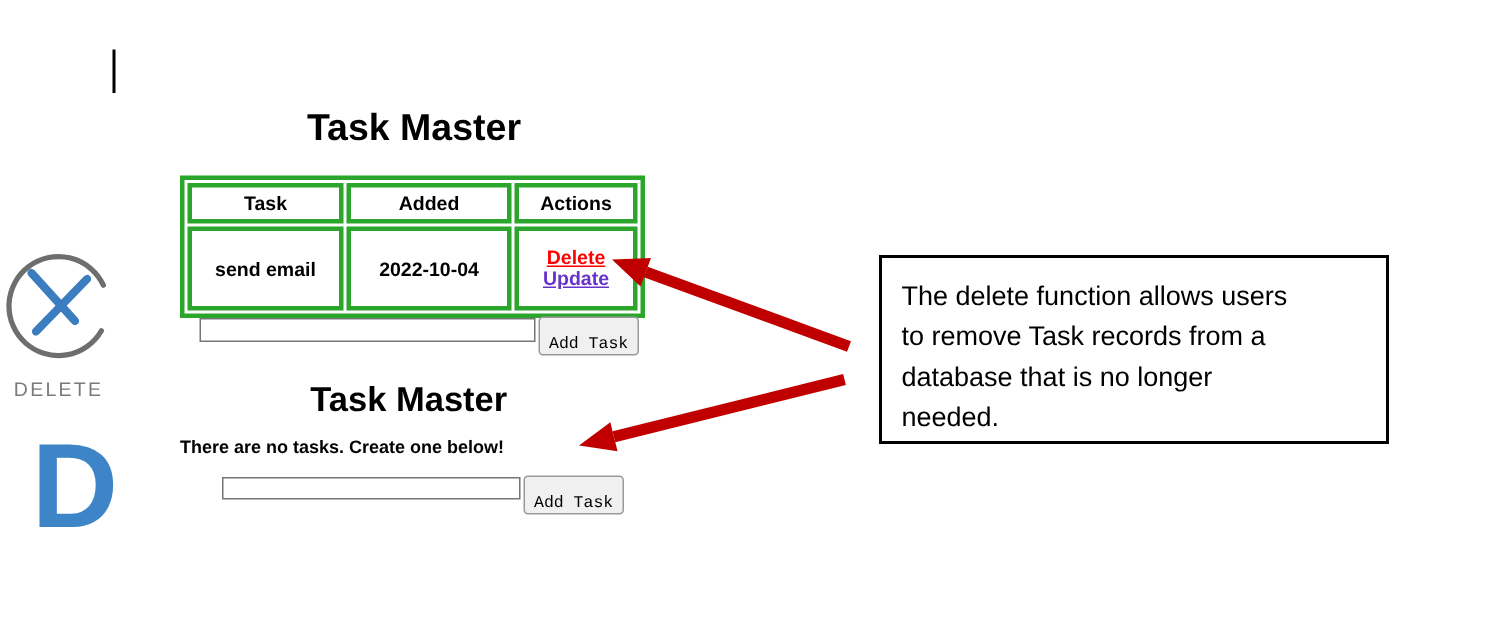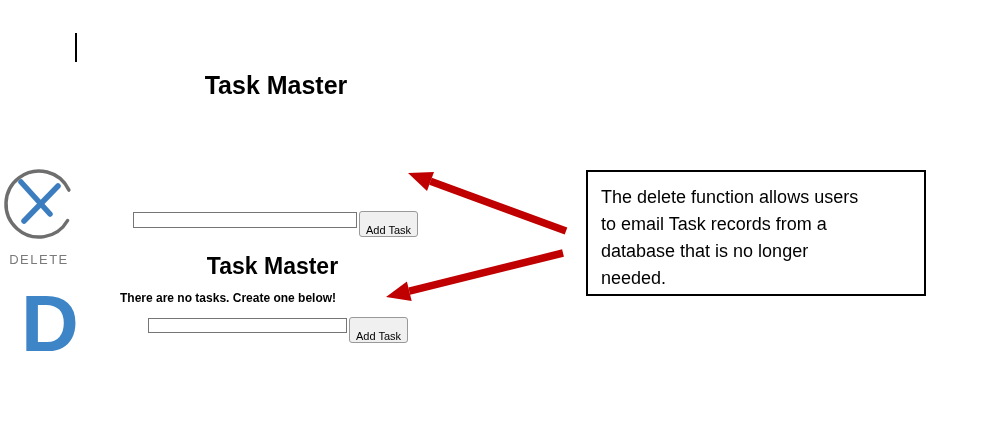--- a/index.html
+++ b/index.html
@@ -33,21 +33,21 @@
   .action-link{display:block;font-weight:bold;font-size:13px;line-height:14px;text-decoration:underline;cursor:pointer;}
   .link-delete{color:var(--link-red);}
   .link-update{color:var(--link-purple);}
 
   .task-input{position:absolute;border:1px solid var(--input-border);background:#fff;
     box-sizing:border-box;font-size:11px;padding:0 3px;}
   #input1{left:133px;top:212px;width:224px;height:16px;}
   #input2{left:148px;top:318px;width:199px;height:15px;}
   .add-btn{position:absolute;background:var(--button-bg);border:1px solid var(--button-border);
     border-radius:3px;font-size:11px;color:#000;padding:12px 6px;box-sizing:border-box;
-    font-family:Liberation Sans, sans-serif;cursor:pointer;}
+    font-family:Liberation Mono, monospace;cursor:pointer;}
   #add-btn1{left:359px;top:211px;height:17px;}
   #add-btn2{left:349px;top:317px;height:16px;}
 
   
   #app2-title{left:120px;top:252px;width:305px;text-align:center;font-size:23px;font-weight:bold;line-height:28px;}
   #app2-message{left:120px;top:291px;width:305px;text-align:left;font-size:12px;font-weight:bold;line-height:14px;}
 
   
   #callout{left:586px;top:170px;width:340px;height:126px;border:2px solid var(--callout-border);
     box-sizing:border-box;background:#fff;padding:12px 12px 0 13px;}
@@ -72,32 +72,51 @@
     <path class="icon-stroke-circle" d="M 65.9 25.1 A 33 33 0 1 0 64.6 55.5"></path>
     <line class="icon-stroke-x" x1="18" y1="17" x2="47" y2="49"></line>
     <line class="icon-stroke-x" x1="55" y1="21" x2="21" y2="56"></line>
   </svg>
   <div id="delete-icon-label" class="abs">DELETE</div>
 
   <div id="letter-d" class="abs">D</div>
 
   <div id="app1-title" class="abs">Task Master</div>
 
+  <table id="task-table" class="abs">
+    <thead>
+      <tr>
+        <th class="col-task">Task</th>
+        <th class="col-added">Added</th>
+        <th class="col-actions">Actions</th>
+      </tr>
+    </thead>
+    <tbody>
+      <tr>
+        <td>send email</td>
+        <td>2022-10-04</td>
+        <td>
+          <a class="action-link link-delete">Delete</a>
+          <a class="action-link link-update">Update</a>
+        </td>
+      </tr>
+    </tbody>
+  </table>
 
   <input id="input1" class="task-input" type="text" value="" style="">
   <button id="add-btn1" class="add-btn">Add Task</button>
 
   <div id="app2-title" class="abs">Task Master</div>
   <div id="app2-message" class="abs">There are no tasks. Create one below!</div>
 
   <input id="input2" class="task-input" type="text" value="" style="">
   <button id="add-btn2" class="add-btn">Add Task</button>
 
   <div id="callout" class="abs">
-    <p>The delete function allows users to email Task records from a database that is no longer needed.</p>
+    <p>The delete function allows users to remove Task records from a database that is no longer needed.</p>
   </div>
 
   <svg id="arrows" class="abs" viewBox="0 0 990 422">
     <g>
       <line class="arrow-line" x1="566" y1="231" x2="430.5" y2="181.3"></line>
       <polygon class="arrow-head" points="408,173 434,172 427,191"></polygon>
     </g>
     <g>
       <line class="arrow-line" x1="563" y1="253" x2="409.3" y2="291.2"></line>
       <polygon class="arrow-head" points="386,297 406.9,281.5 411.7,300.9"></polygon>

